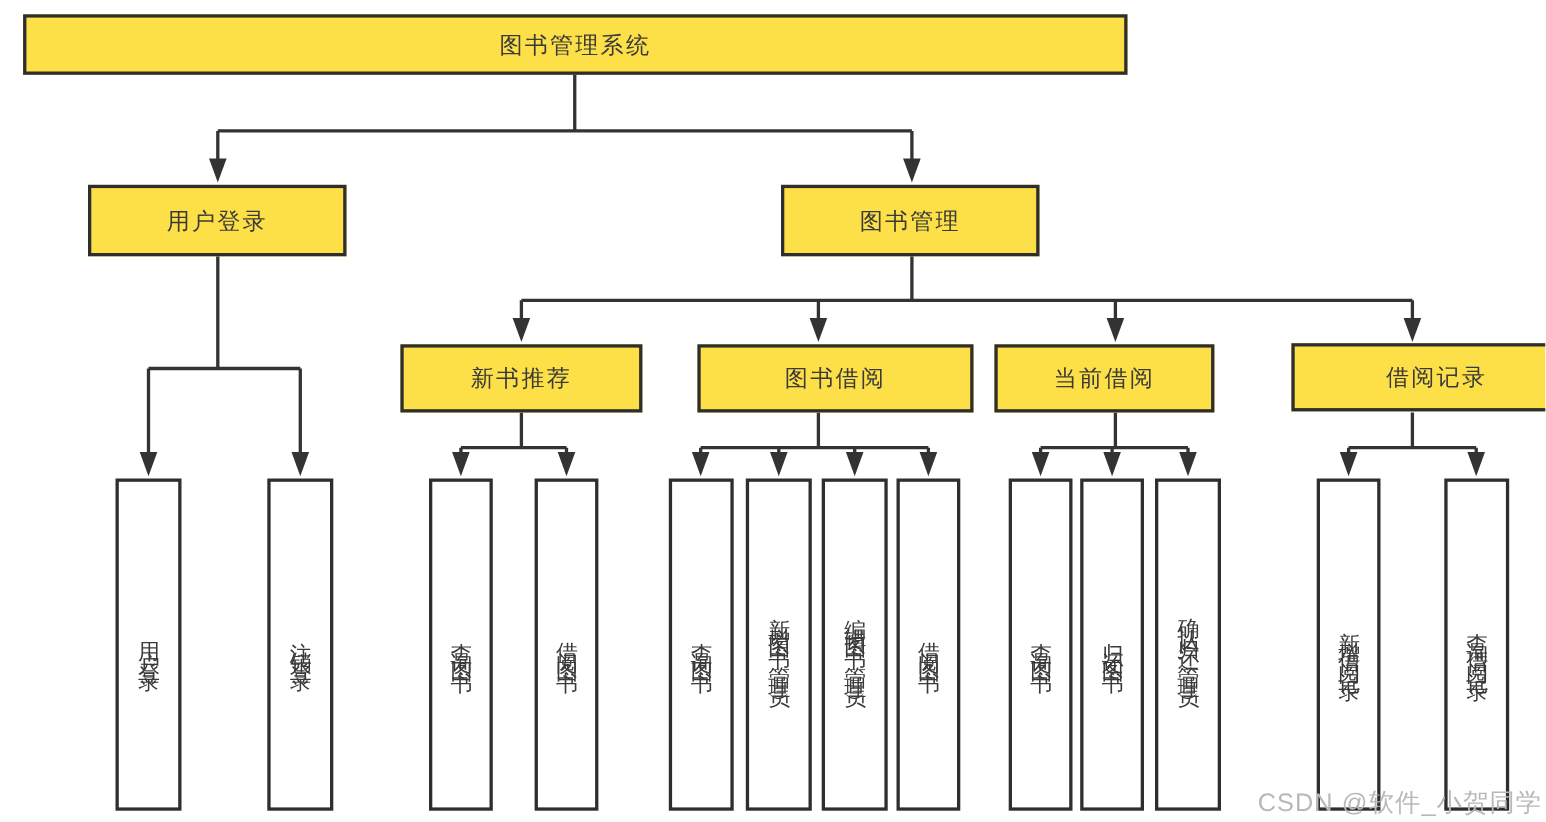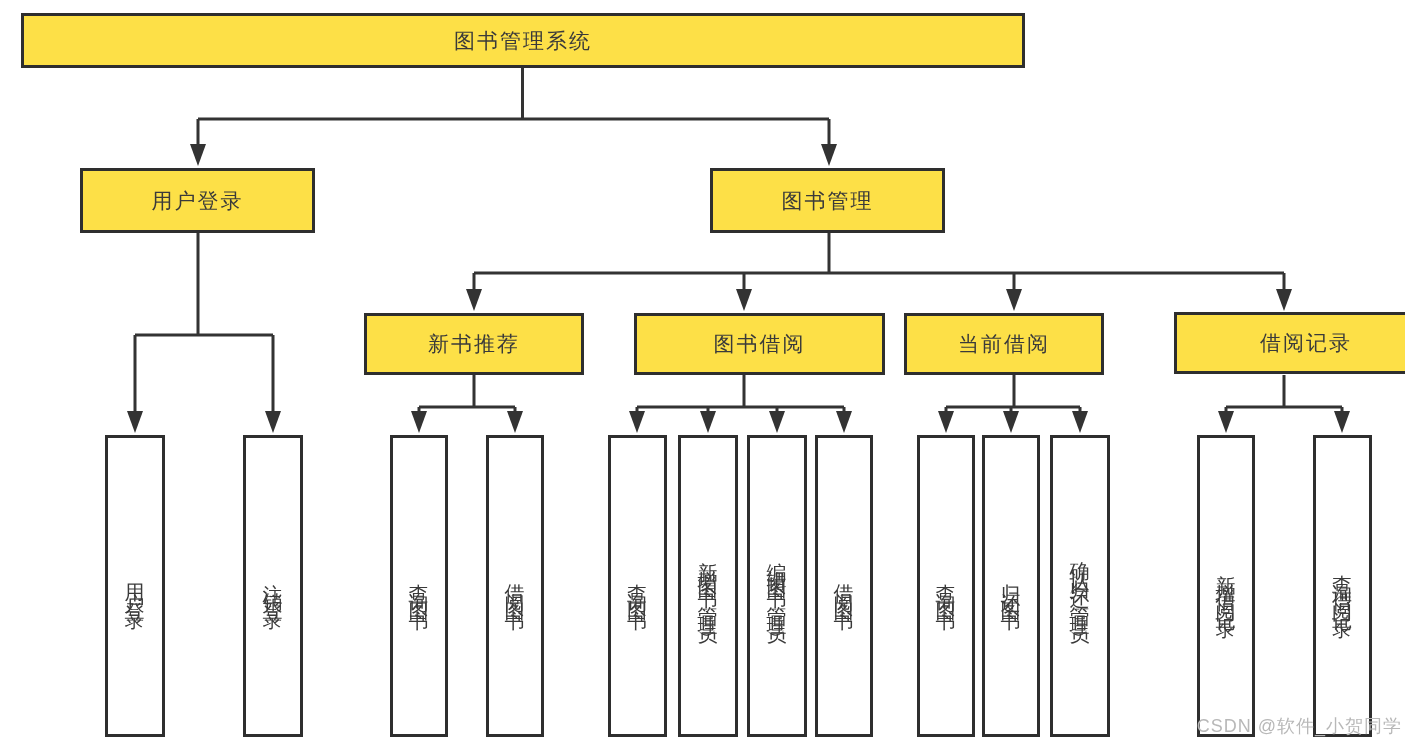--- a/index.html
+++ b/index.html
@@ -44,21 +44,21 @@
     font-size: 20px;
     letter-spacing: 9px;
     color: #3a3a3a;
     white-space: nowrap;
     line-height: 1;
   }
   .watermark {
     position: absolute;
     right: 3px;
     top: 714px;
-    font-size: 18px;
+    font-size: 23px;
     letter-spacing: 1px;
     color: #b8b8b8;
     z-index: 5;
     white-space: nowrap;
   }
 </style>
 </head>
 <body>
 
 <div class="canvas">

